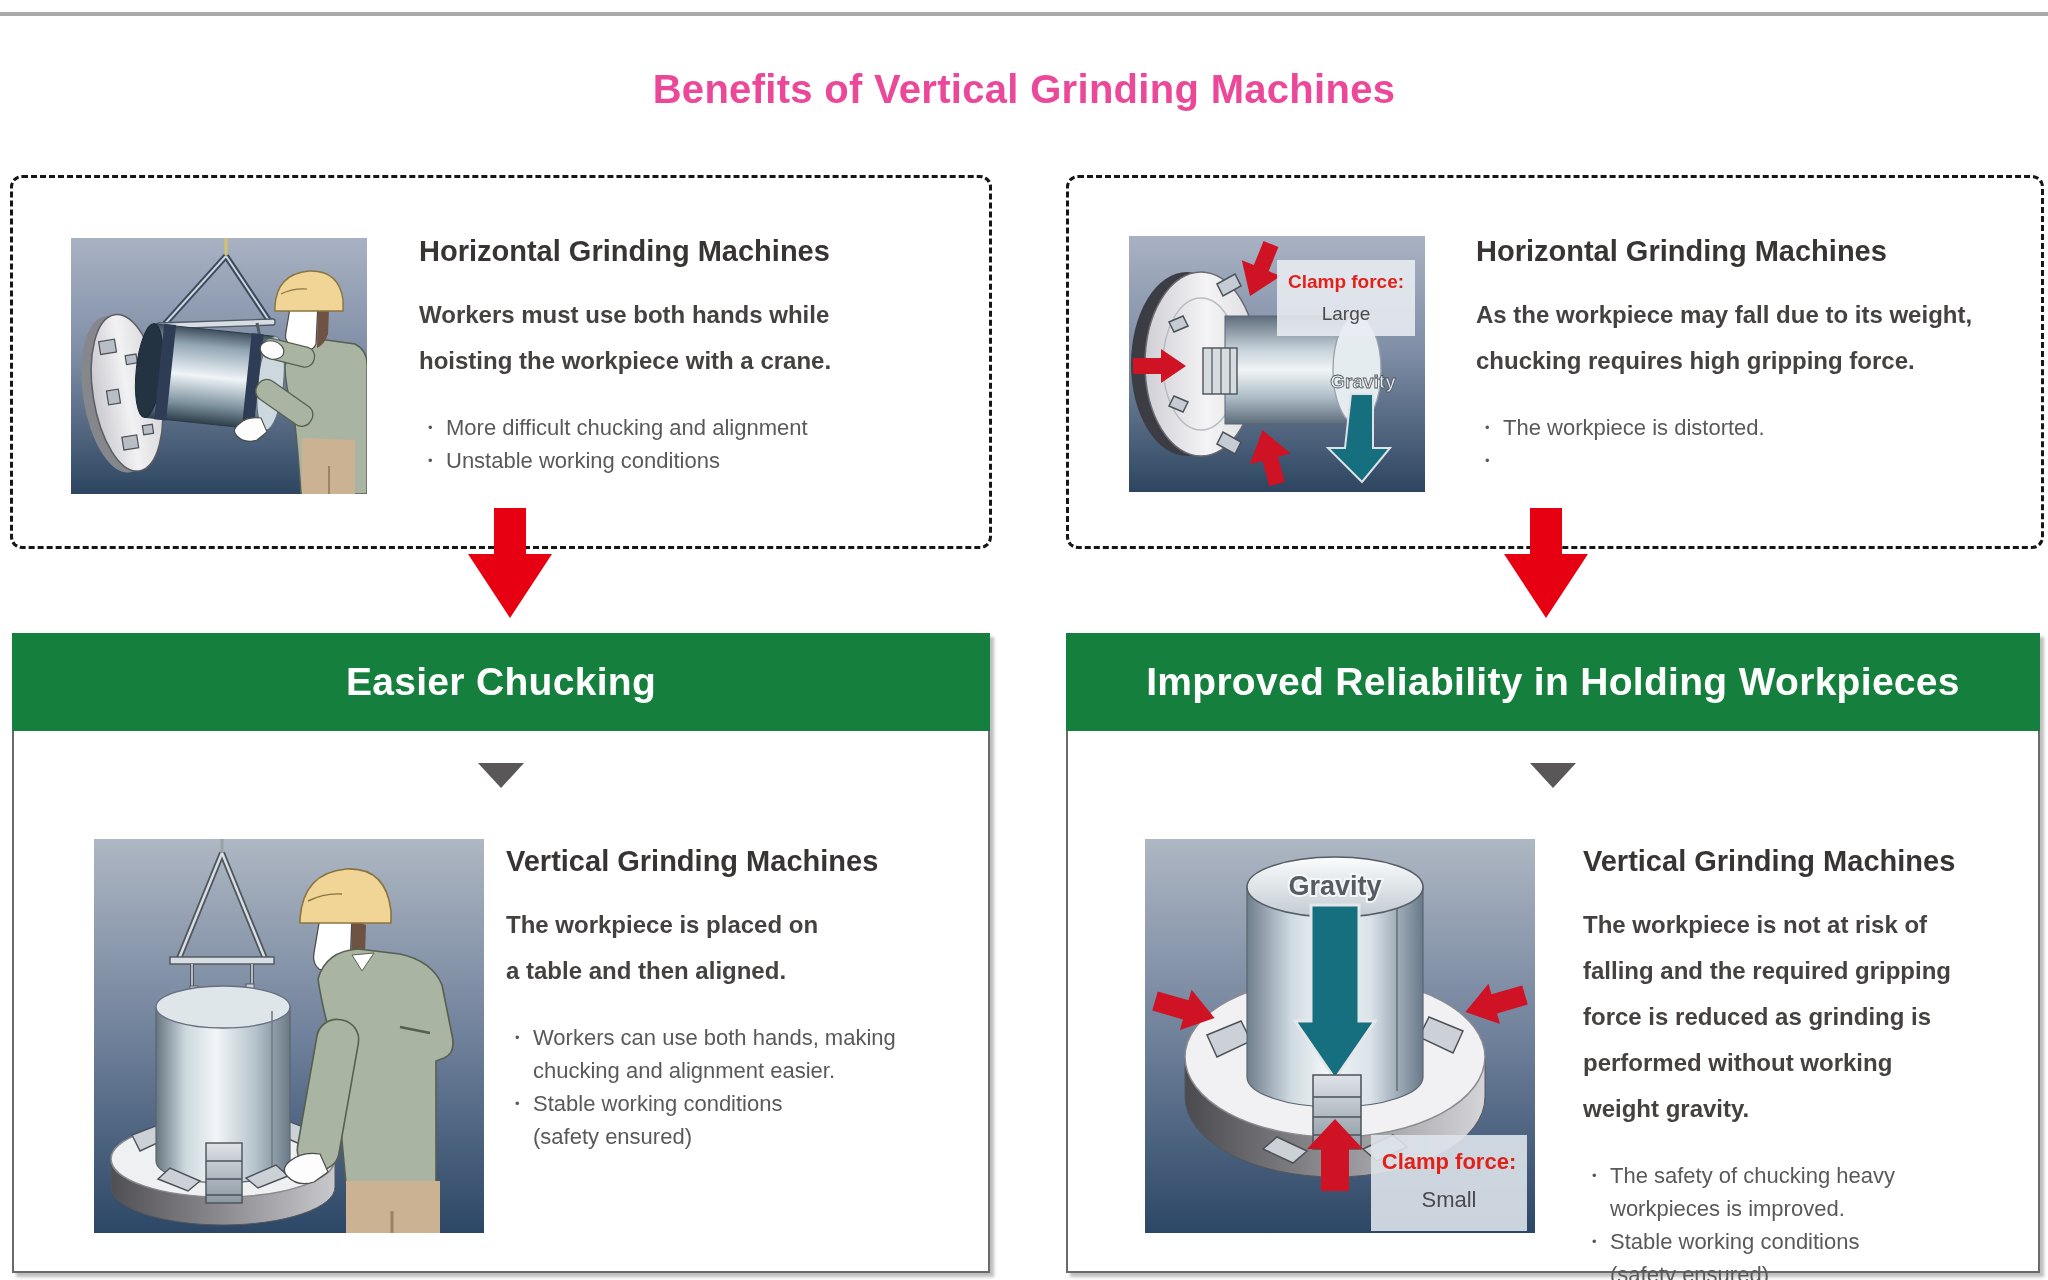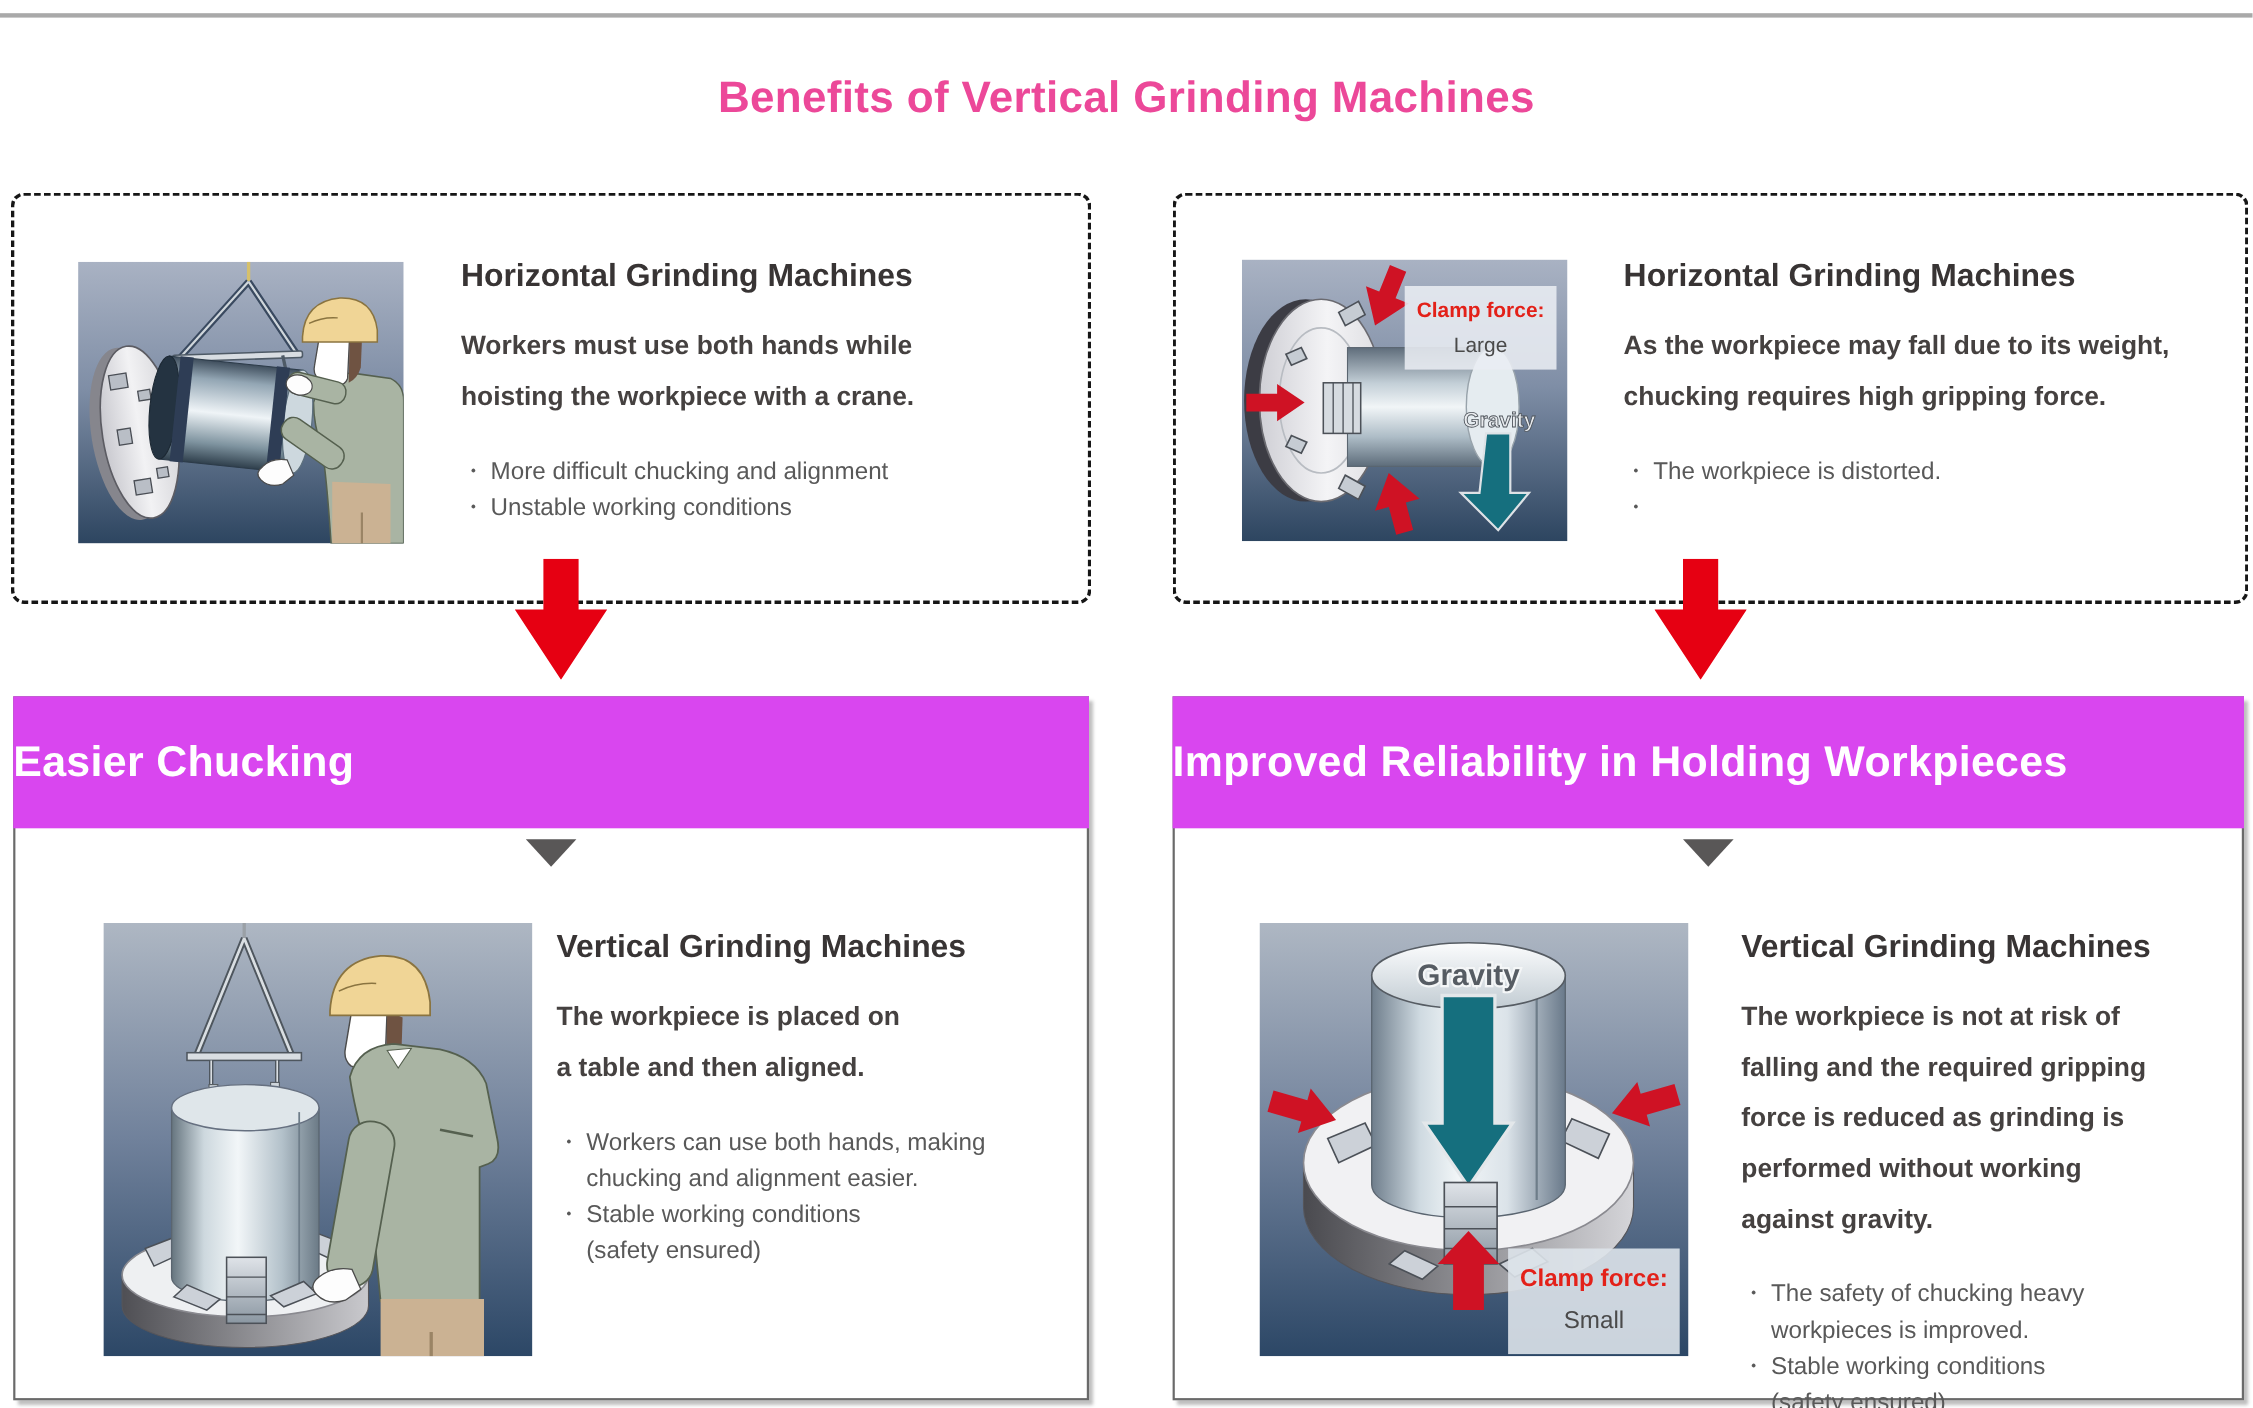--- a/index.html
+++ b/index.html
@@ -15,22 +15,22 @@
   .dashed-box { position:absolute; border:3px dashed #161616; border-radius:12px; background:#fff; }
   #box-tl { left:10px;   top:175px; width:976px; height:368px; }
   #box-tr { left:1066px; top:175px; width:972px; height:368px; }
 
   
   .solid-box { position:absolute; border:2px solid #6a6a6a; background:#fff;
                box-shadow:4px 4px 3px rgba(110,110,110,0.45); }
   #box-bl { left:12px;   top:633px; width:974px; height:636px; }
   #box-br { left:1066px; top:633px; width:970px; height:636px; }
 
-  .banner { position:absolute; left:-2px; top:-2px; width:calc(100% + 4px); height:120px;
-            background:#d946ef; display:flex; align-items:center; }
+  .banner { position:absolute; left:-2px; top:-2px; width:calc(100% + 4px); height:98px;
+            background:#15803d; display:flex; align-items:center; justify-content:center; }
   .banner-label { color:#ffffff; font-size:39px; font-weight:bold; letter-spacing:0.3px; }
   .banner-notch { position:absolute; left:50%; top:128px; transform:translateX(-50%);
                   width:0; height:0; border-left:23px solid transparent;
                   border-right:23px solid transparent; border-top:25px solid #595757; }
 
   .illus { position:absolute; }
   #box-tl .illus { left:58px; top:60px;  width:296px; height:256px; }
   #box-tr .illus { left:60px; top:58px;  width:296px; height:256px; }
   #box-bl .illus { left:80px; top:204px; width:390px; height:394px; }
   #box-br .illus { left:77px; top:204px; width:390px; height:394px; }
@@ -398,21 +398,21 @@
         <text x="304" y="368" text-anchor="middle" font-size="22" class="clamp-val">Small</text>
         <path d="M176,352 v-42 h-14 l28,-30 28,30 h-14 v42 z" fill="#cf1224"></path>
       </svg>
     </div>
     <div class="tcol">
       <h2 class="panel-heading">Vertical Grinding Machines</h2>
       <p class="lead">The workpiece is not at risk of
 falling and the required gripping
 force is reduced as grinding is
 performed without working
-against gravity.</p>
+weight gravity.</p>
       <ul class="bullets">
         <li>
             <span class="dot">・</span>
             <span class="btxt">The safety of chucking heavy
 workpieces is improved.</span>
           </li>
         <li>
             <span class="dot">・</span>
             <span class="btxt">Stable working conditions
 (safety ensured)</span>

